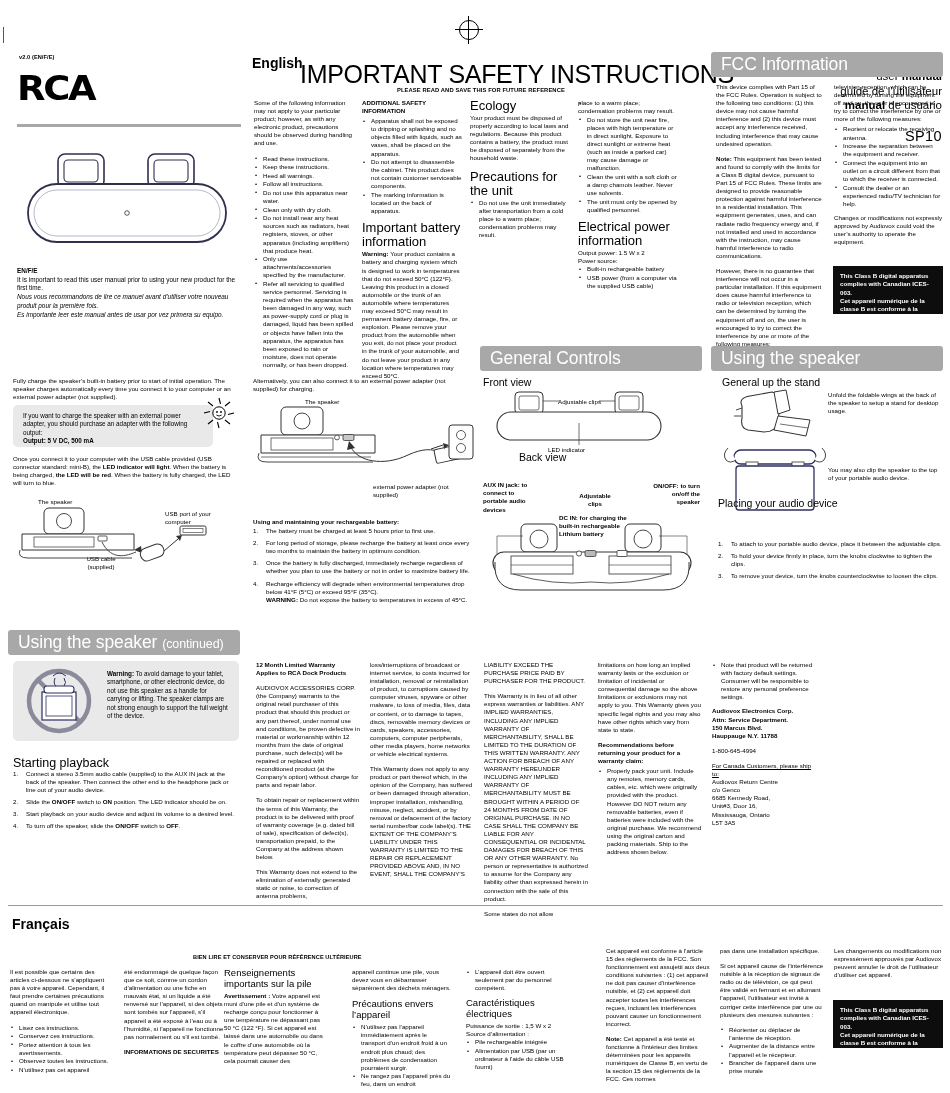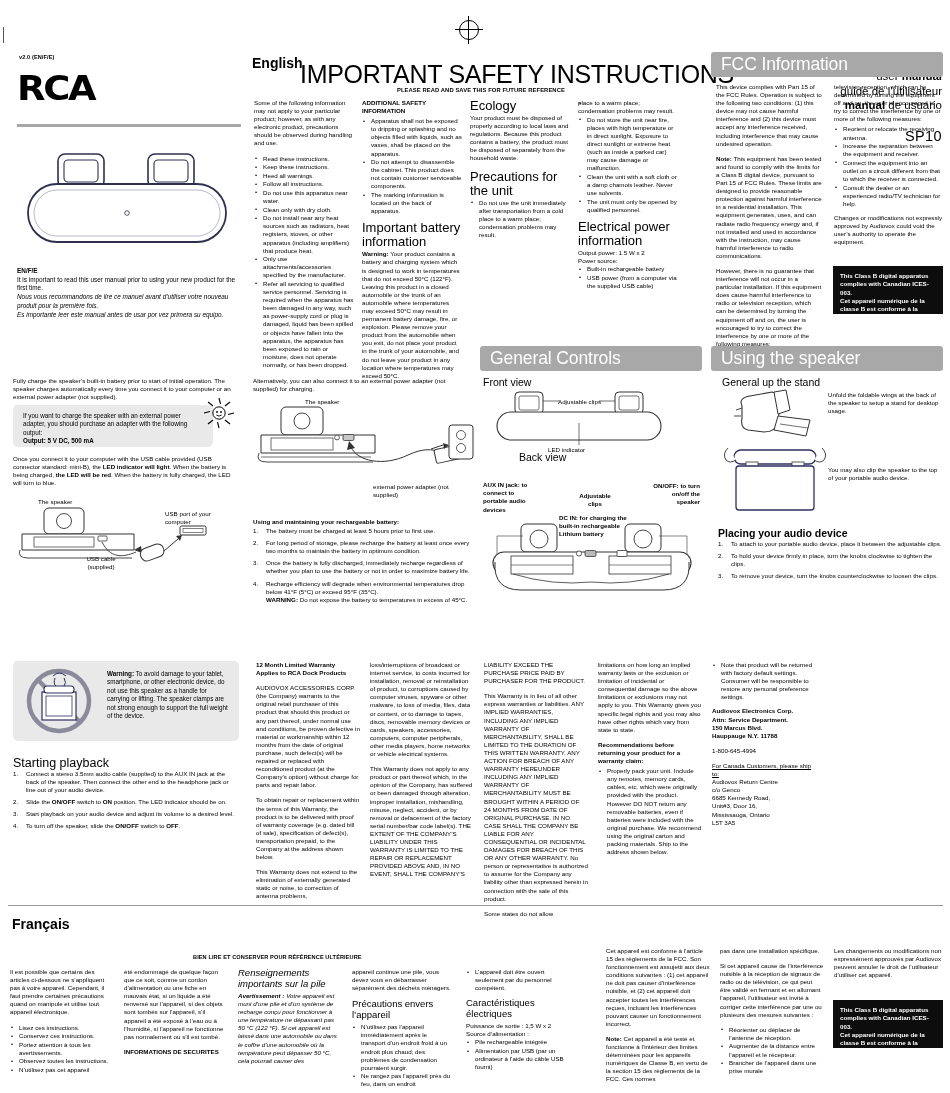--- a/index.html
+++ b/index.html
@@ -500,29 +500,33 @@
       <rect x="14" y="4" width="82" height="14" rx="7" fill="#fff" stroke="#2f2f5f" stroke-width="1.3"></rect>
       <rect x="26" y="16" width="12" height="6" fill="#fff" stroke="#333" stroke-width="0.8"></rect>
       <rect x="72" y="16" width="12" height="6" fill="#fff" stroke="#333" stroke-width="0.8"></rect>
       <rect x="16" y="20" width="78" height="44" rx="3" fill="#fff" stroke="#2f2f5f" stroke-width="1.3"></rect>
       <path d="M8 2 Q2 8 6 14 Q10 18 16 14" fill="#fff" stroke="#333" stroke-width="0.9"></path>
       <path d="M102 2 Q108 8 104 14 Q100 18 94 14" fill="#fff" stroke="#333" stroke-width="0.9"></path>
     </svg>
   </div>
   <div class="col" style="left:828px; top:466px; width:115px;">You may also clip the speaker to the top of your portable audio device.</div>
 
-  <div class="h3" style="position:absolute; left:718px; top:523px;font-weight:bold;">Placing your audio device</div>
+  <div class="h3" style="position:absolute; left:718px; top:493px;">Placing your audio device</div>
   <div class="col" style="left:718px; top:540px; width:225px;">
     <ol class="num">
       <li>To attach to your portable audio device, place it between the adjustable clips.</li>
       <li>To hold your device firmly in place, turn the knobs clockwise to tighten the clips.</li>
       <li>To remove your device, turn the knobs counterclockwise to loosen the clips.</li>
     </ol>
   </div>
 
+  <div class="banner" style="left:8px; top:630px; width:232px;">
+    <span>Using the speaker</span>
+    <span class="cont">(continued)</span>
+  </div>
 
   <div class="greybox" style="left:13px; top:661px; width:226px; height:80px; padding:9px 10px;">
     <div style="margin-left:84px;">
       <span class="bold">Warning:</span><span> To avoid damage to your tablet, smartphone, or other electronic device, do not use this speaker as a handle for carrying or lifting.  The speaker clamps are not strong enough to support the full weight of the device.</span>
     </div>
   </div>
   <div class="fig" style="left:22px; top:668px;">
     <svg width="74" height="66" viewBox="0 0 74 66">
       <circle cx="37" cy="33" r="30" fill="none" stroke="#8a8a9a" stroke-width="4.5"></circle>
       <line x1="16" y1="12" x2="58" y2="54" stroke="#8a8a9a" stroke-width="4.5"></line>
@@ -603,21 +607,21 @@
       <li>Observez toutes les instructions.</li>
       <li>N’utilisez pas cet appareil</li>
     </ul>
   </div>
 
   <div class="col" style="left:124px; top:968px; width:100px;">
     <p>été endommagé de quelque façon que ce soit, comme un cordon d’alimentation ou une fiche en mauvais état, si un liquide a été renversé sur l’appareil, si des objets sont tombés sur l’appareil, s’il appareil a été exposé à l’eau ou à l’humidité, si l’appareil ne fonctionne pas normalement ou s’il est tombé.</p>
     <p class="bold">INFORMATIONS DE SECURITES</p>
   </div>
 
-  <div class="col" style="left:238px; top:968px; width:100px;font-style:italic;">
+  <div class="col" style="left:224px; top:968px; width:100px;">
     <div class="h3" style="margin-top:0; font-size:9.5px; line-height:10.5px;">Renseignements importants sur la pile</div>
     <p style="margin-top:3px;"><span class="bold">Avertissement :</span><span> Votre appareil est muni d’une pile et d’un système de recharge conçu pour fonctionner à une température ne dépassant pas 50 °C (122 °F). Si cet appareil est laissé dans une automobile ou dans le coffre d’une automobile où la température peut dépasser 50 °C, cela pourrait causer des</span></p>
   </div>
 
   <div class="col" style="left:352px; top:968px; width:100px;">
     <p>appareil continue une pile, vous devez vous en débarrasser séparément des déchets ménagers.</p>
     <div class="h3" style="font-size:9.5px; line-height:10.5px;">Précautions envers l’appareil</div>
     <ul class="bul tight" style="margin-top:3px;">
       <li>N’utilisez pas l’appareil immédiatement après le transport d’un endroit froid à un endroit plus chaud; des problèmes de condensation pourraient surgir.</li>
       <li>Ne rangez pas l’appareil près du feu, dans un endroit</li>

